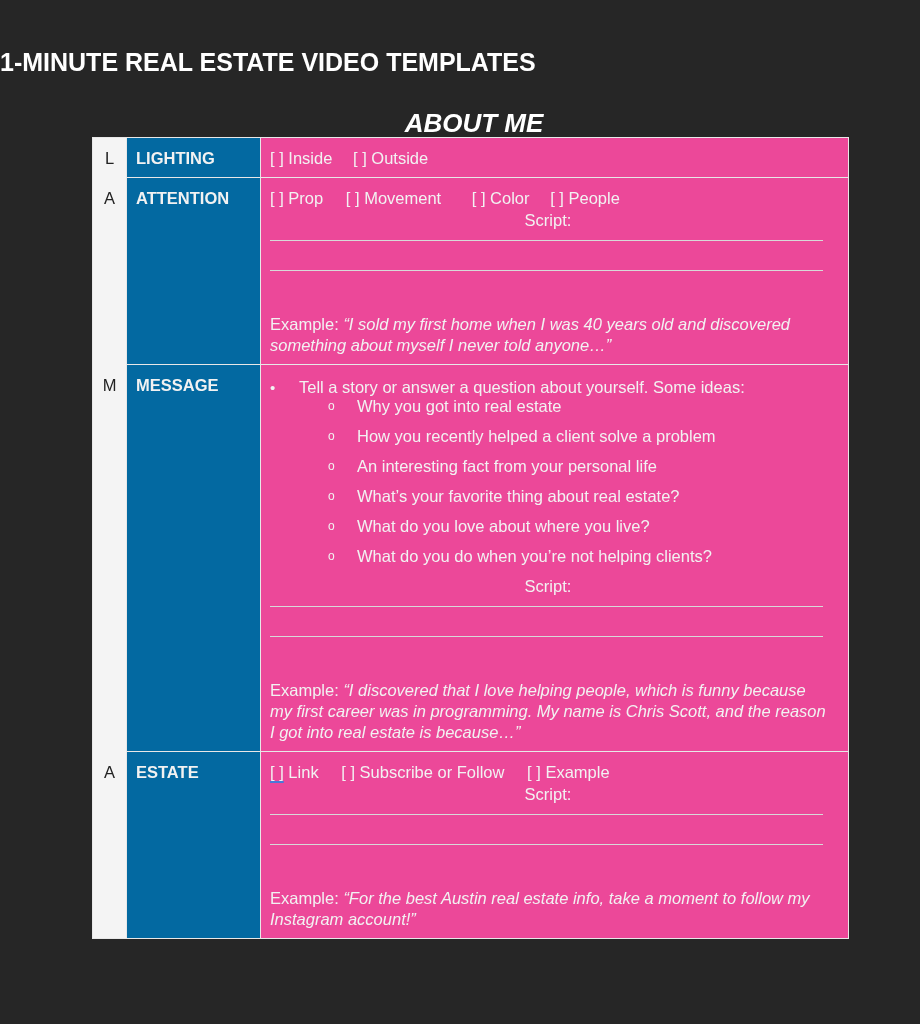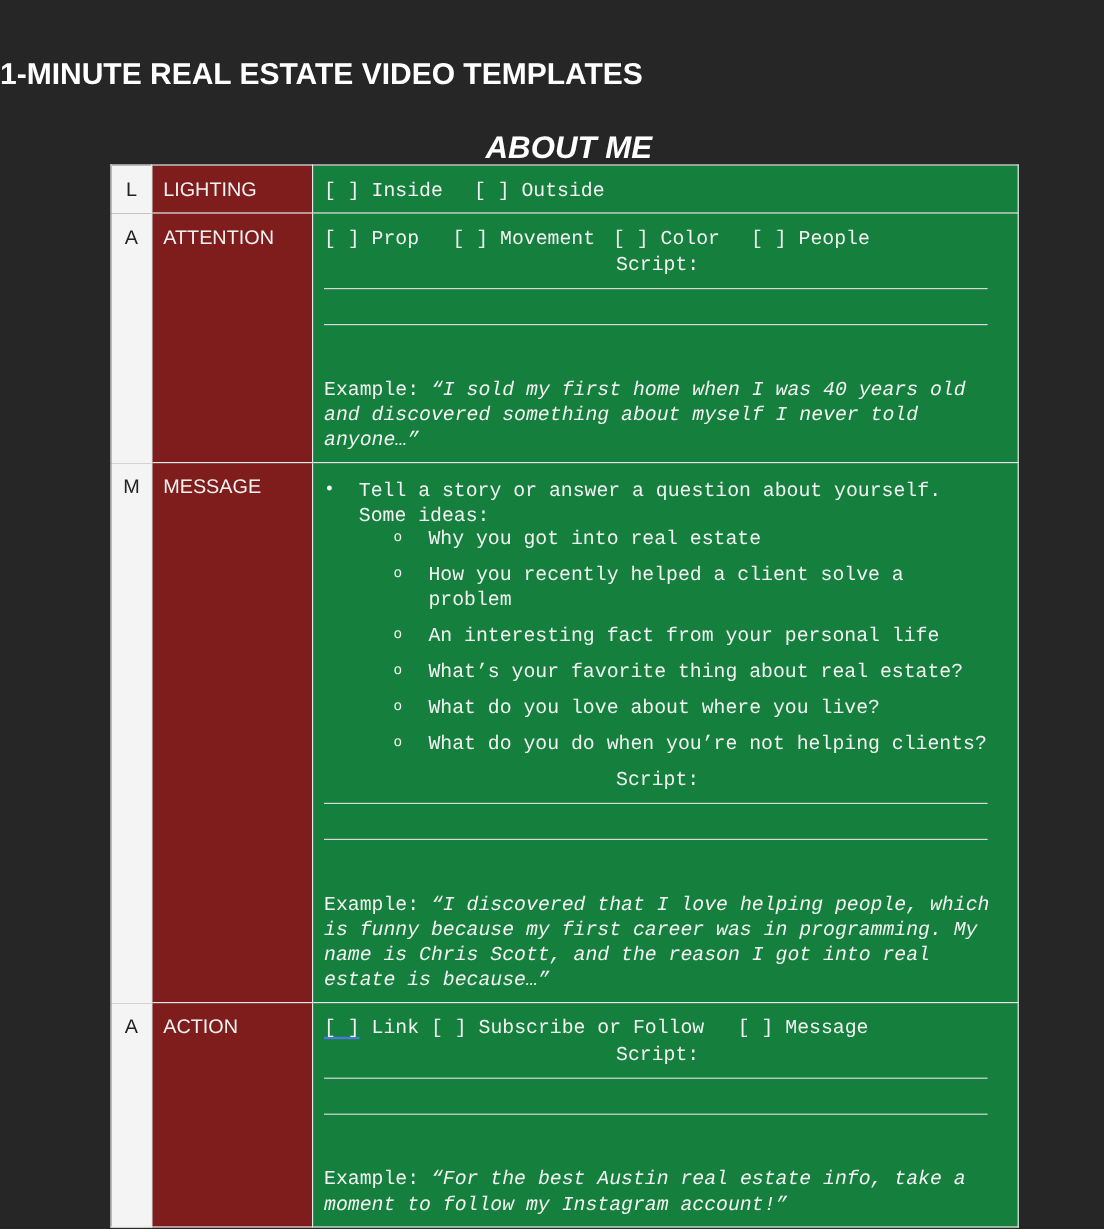--- a/index.html
+++ b/index.html
@@ -58,26 +58,26 @@
       text-align: center;
       border-top: none !important;
       border-bottom: none !important;
       padding-top: 10px !important;
     }
     tr:first-child td.letter { border-top: 1.5px solid #e8e8e8 !important; }
     tr:last-child td.letter { border-bottom: 1.5px solid #e8e8e8 !important; }
     td.label {
       width: 124px;
       padding: 10px 0 0 9px !important;
-      background: #7f1d1d;
+      background: #0369a1;
+      font-weight: bold;
     }
     td.content {
       padding: 10px 22px 8px 9px !important;
-      background: #15803d;
-      font-family: Liberation Mono, monospace;
+      background: #ec4899;
     }
     .opts span.opt { margin-right: 16px; }
     .opts span.opt:last-child { margin-right: 0; }
     .script-label { margin-top: 9px; text-align: center; }
     .blank-line {
       height: 0;
       border-bottom: 1.2px solid #d8d8d8;
       margin-right: 3px;
     }
     .bl1 { margin-top: 9px; }
@@ -136,21 +136,21 @@
       </div>
     </td>
   </tr>
 
   <tr>
     <td class="letter">A</td>
     <td class="label">ATTENTION</td>
     <td class="content">
       <div class="opts">
         <span class="opt" style="margin-right:18px">[ ] Prop</span>
-        <span class="opt" style="margin-right:5px">[ ] Movement</span>
+        <span class="opt" style="margin-right:26px">[ ] Movement</span>
         <span class="opt" style="">[ ] Color</span>
         <span class="opt">[ ] People</span>
       </div>
       <div class="script-label" style="margin-top:1px">Script:</div>
       <div class="blank-line bl1"></div>
       <div class="blank-line bl2"></div>
       <div class="example"><span>Example: </span><span class="quote">“I sold my first home when I was 40 years old and discovered something about myself I never told anyone…”</span></div>
     </td>
   </tr>
 
@@ -190,26 +190,26 @@
       </ul>
       <div class="script-label msg-script">Script:</div>
       <div class="blank-line bl1"></div>
       <div class="blank-line bl2"></div>
       <div class="example"><span>Example: </span><span class="quote">“I discovered that I love helping people, which is funny because my first career was in programming. My name is Chris Scott, and the reason I got into real estate is because…”</span></div>
     </td>
   </tr>
 
   <tr>
     <td class="letter">A</td>
-    <td class="label">ACTION</td>
+    <td class="label">ESTATE</td>
     <td class="content">
       <div class="opts">
-        <span style=""><span class="link-box">[ ]</span> <span>Link</span></span>
+        <span style="margin-right:18px"><span class="link-box">[ ]</span> <span>Link</span></span>
         <span class="opt" style="margin-right:18px">[ ] Subscribe or Follow</span>
-        <span class="opt">[ ] Message</span>
+        <span class="opt">[ ] Example</span>
       </div>
       <div class="script-label" style="margin-top:1px">Script:</div>
       <div class="blank-line bl1"></div>
       <div class="blank-line bl2"></div>
       <div class="example"><span>Example: </span><span class="quote">“For the best Austin real estate info, take a moment to follow my Instagram account!”</span></div>
     </td>
   </tr>
 </tbody>
   </table>
 

